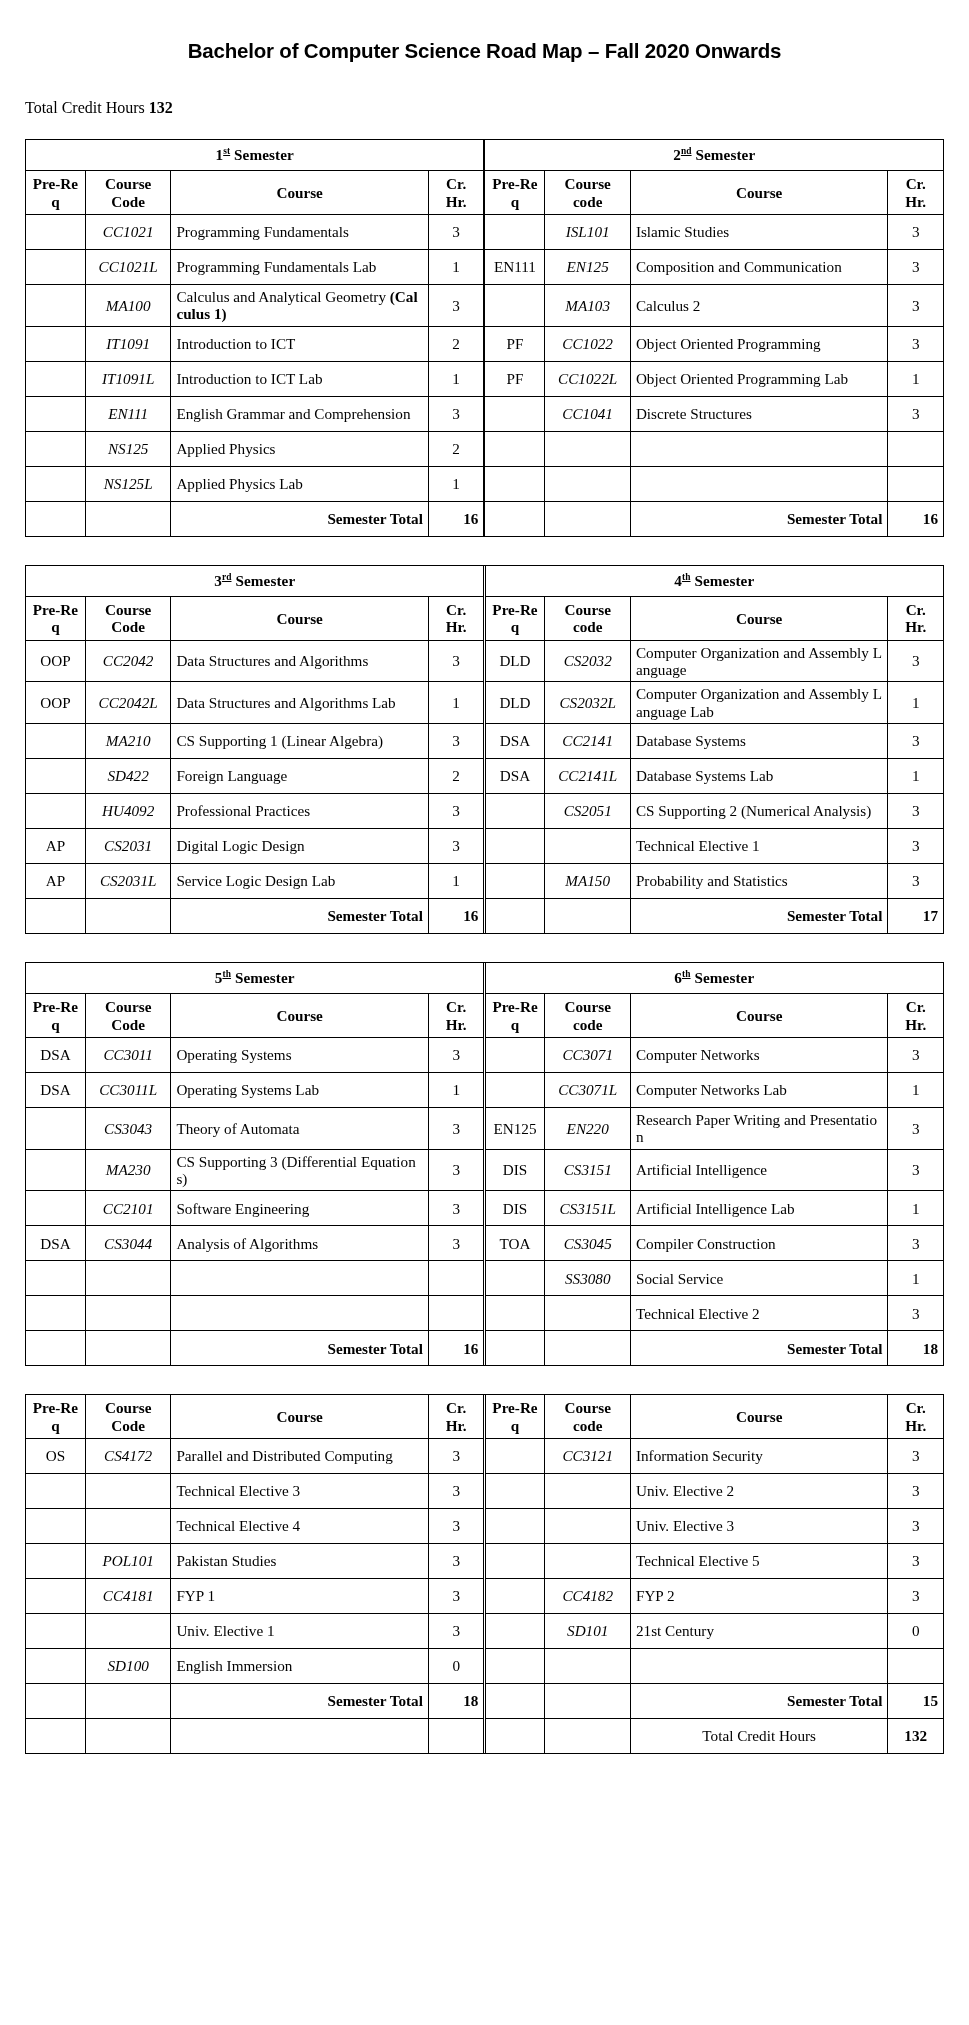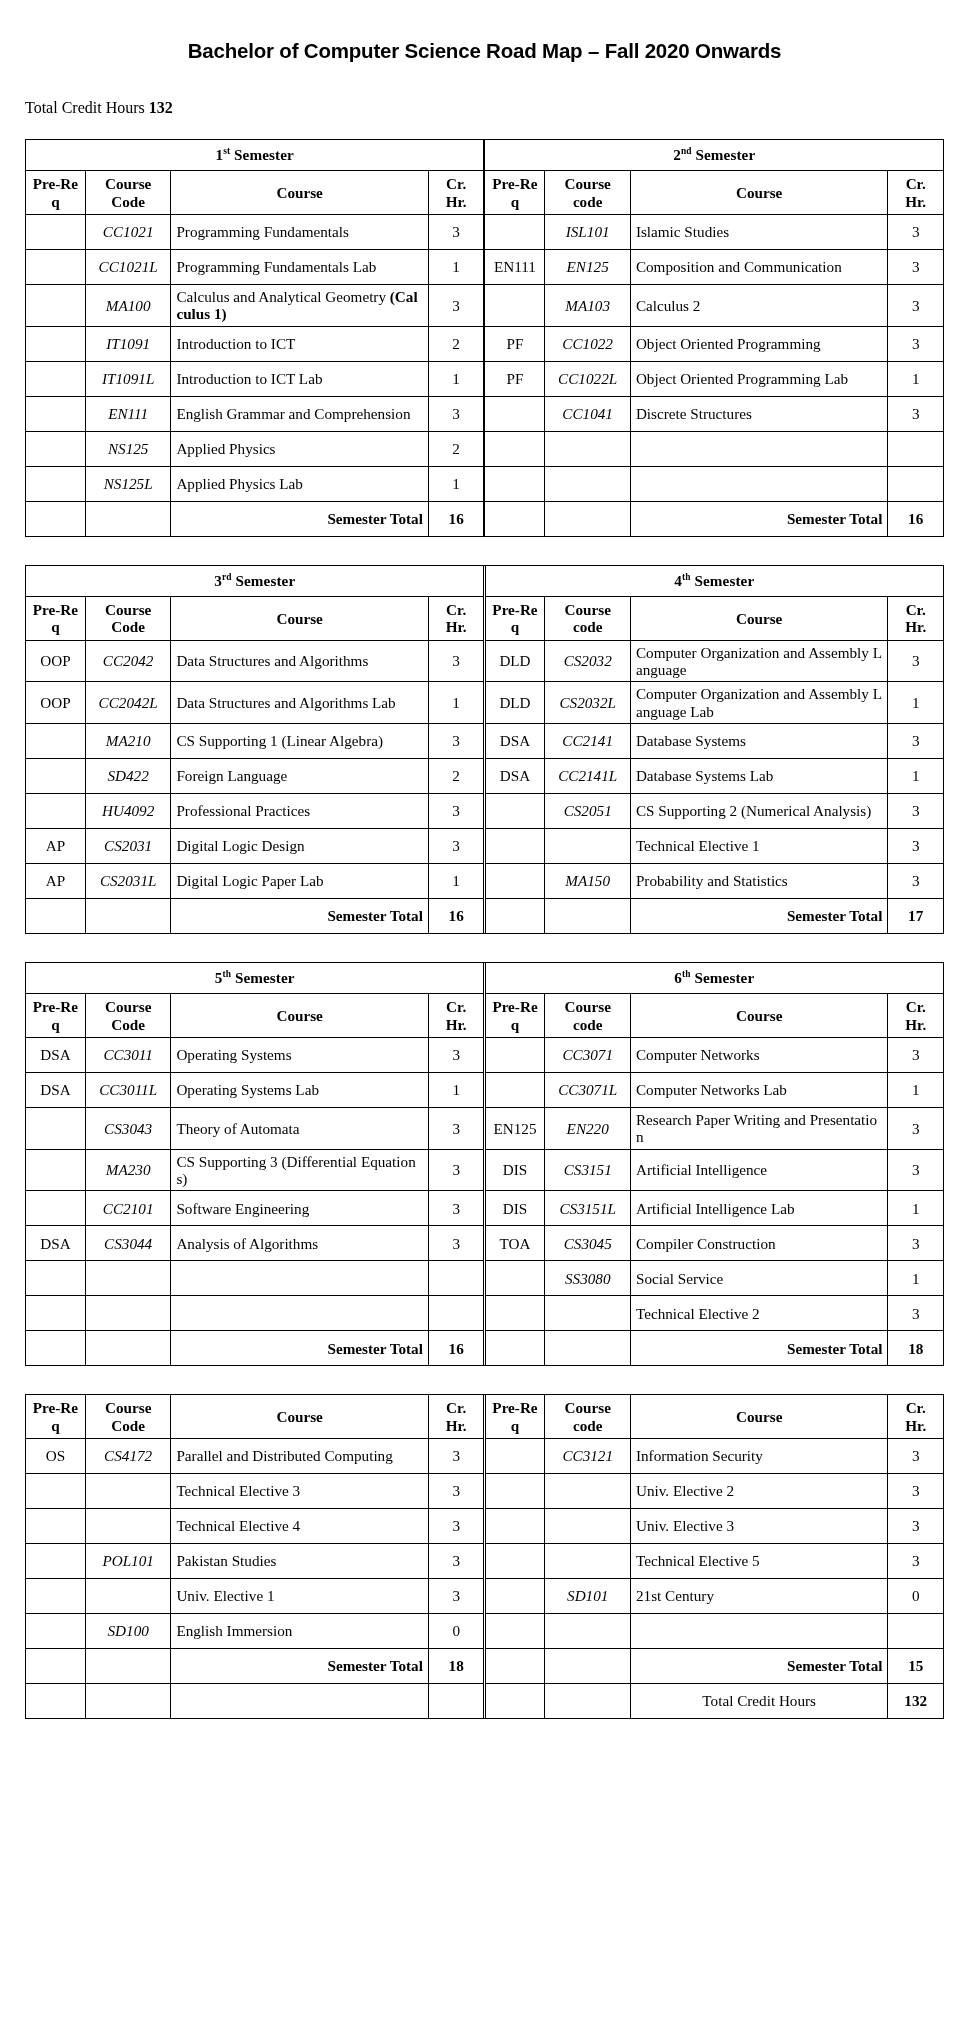--- a/index.html
+++ b/index.html
@@ -54,21 +54,21 @@
     overflow-wrap: break-word;
     word-break: break-all;
   }
   .sem-head {
     font-weight: bold;
     font-size: 20px;
     text-align: center;
     padding: 6px 4px 7px 4px !important;
     letter-spacing: 0.1px;
   }
-  .sem-head sup { font-size: 0.62em; vertical-align: super; }
+  .sem-head sup { font-size: 0.62em; vertical-align: super; text-decoration: underline; }
   .colhead {
     font-weight: bold;
     text-align: center;
     font-size: 15.2px;
     line-height: 1.12;
     padding: 4px 3px !important;
   }
   .c-prereq { width: 54px; text-align: center; }
   .c-code   { width: 77px; text-align: center; }
   .c-course { width: 232px; text-align: left; word-break: normal; }
@@ -76,21 +76,21 @@
   .c-gap    { width: 1px; border-top: none !important; border-bottom: none !important;
               border-left: 1.6px solid #000 !important; border-right: 1.6px solid #000 !important;
               padding: 0 !important; background: #fff; }
   .row-tall td { height: 28px; }
   .total-label {
     font-weight: bold;
     text-align: right;
   }
   .total-value {
     font-weight: bold;
-    text-align: center;
+    text-align: right;
   }
   .grand-label { text-align: center; }
   .grand-value { font-weight: bold; text-align: center; }
   .nowrap-code { word-break: break-all; font-style: italic; }
 </style>
 </head>
 <body>
 
 <div class="page">
 
@@ -321,21 +321,21 @@
             <td class="c-cr">3</td>
             <td class="c-gap"></td>
             <td class="c-prereq"></td>
             <td class="c-code nowrap-code"></td>
             <td class="c-course">Technical Elective 1</td>
             <td class="c-cr">3</td>
           </tr>
           <tr class="row-tall">
             <td class="c-prereq">AP</td>
             <td class="c-code nowrap-code">CS2031L</td>
-            <td class="c-course">Digital Logic Paper Lab</td>
+            <td class="c-course">Service Logic Design Lab</td>
             <td class="c-cr">1</td>
             <td class="c-gap"></td>
             <td class="c-prereq"></td>
             <td class="c-code nowrap-code">MA150</td>
             <td class="c-course">Probability and Statistics</td>
             <td class="c-cr">3</td>
           </tr>
           <tr class="row-tall">
             <td class="c-prereq"></td>
             <td class="c-code"></td>
@@ -538,20 +538,31 @@
           </tr>
           <tr class="row-tall">
             <td class="c-prereq"></td>
             <td class="c-code nowrap-code">POL101</td>
             <td class="c-course">Pakistan Studies</td>
             <td class="c-cr">3</td>
             <td class="c-gap"></td>
             <td class="c-prereq"></td>
             <td class="c-code nowrap-code"></td>
             <td class="c-course">Technical Elective 5</td>
+            <td class="c-cr">3</td>
+          </tr>
+          <tr class="row-tall">
+            <td class="c-prereq"></td>
+            <td class="c-code nowrap-code">CC4181</td>
+            <td class="c-course">FYP 1</td>
+            <td class="c-cr">3</td>
+            <td class="c-gap"></td>
+            <td class="c-prereq"></td>
+            <td class="c-code nowrap-code">CC4182</td>
+            <td class="c-course">FYP 2</td>
             <td class="c-cr">3</td>
           </tr>
           <tr class="row-tall">
             <td class="c-prereq"></td>
             <td class="c-code nowrap-code"></td>
             <td class="c-course">Univ. Elective 1</td>
             <td class="c-cr">3</td>
             <td class="c-gap"></td>
             <td class="c-prereq"></td>
             <td class="c-code nowrap-code">SD101</td>

